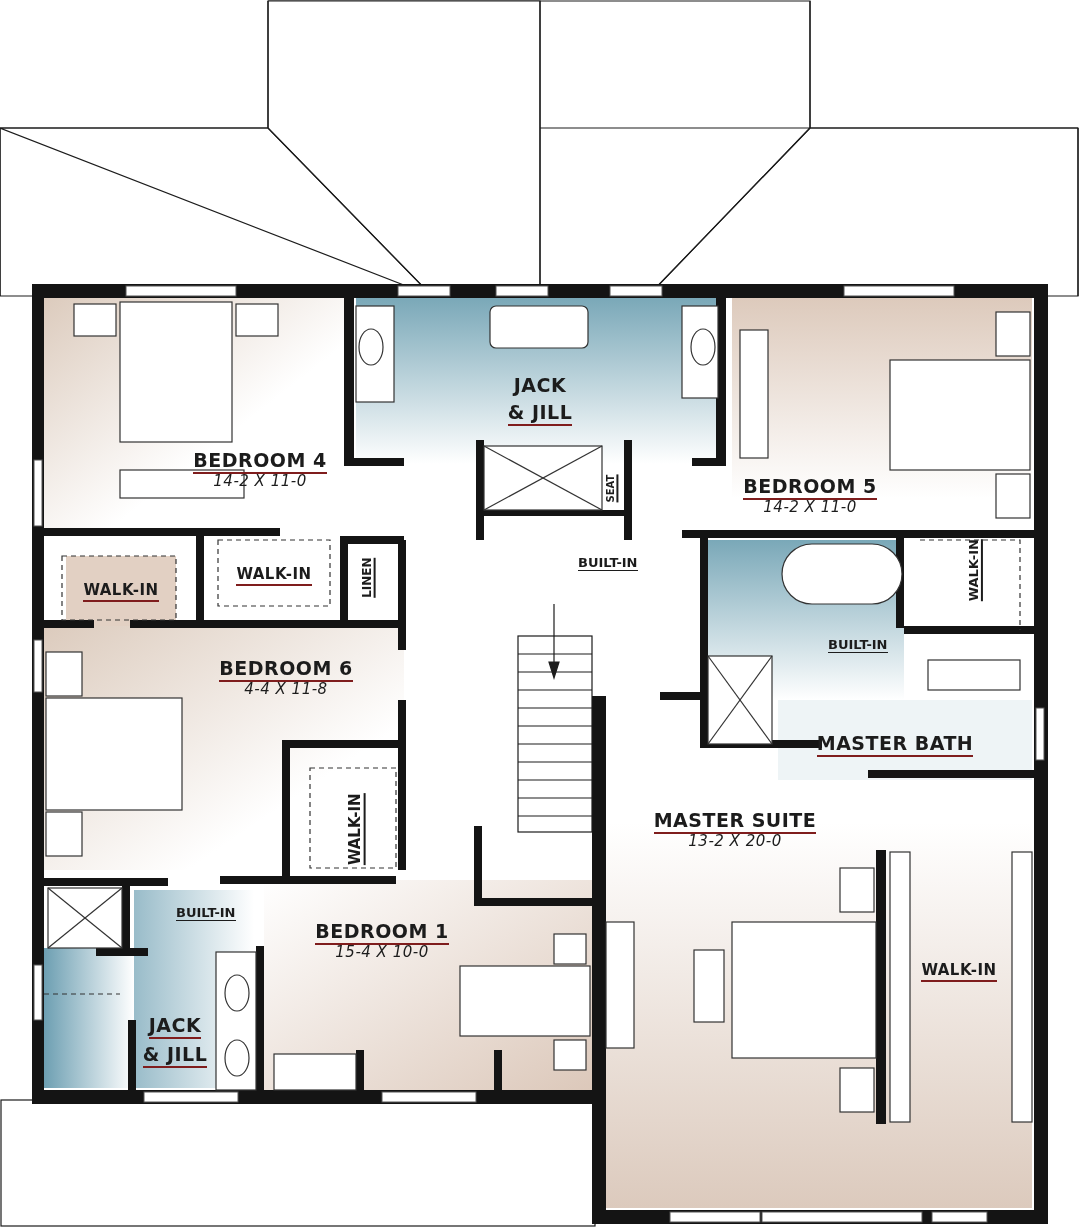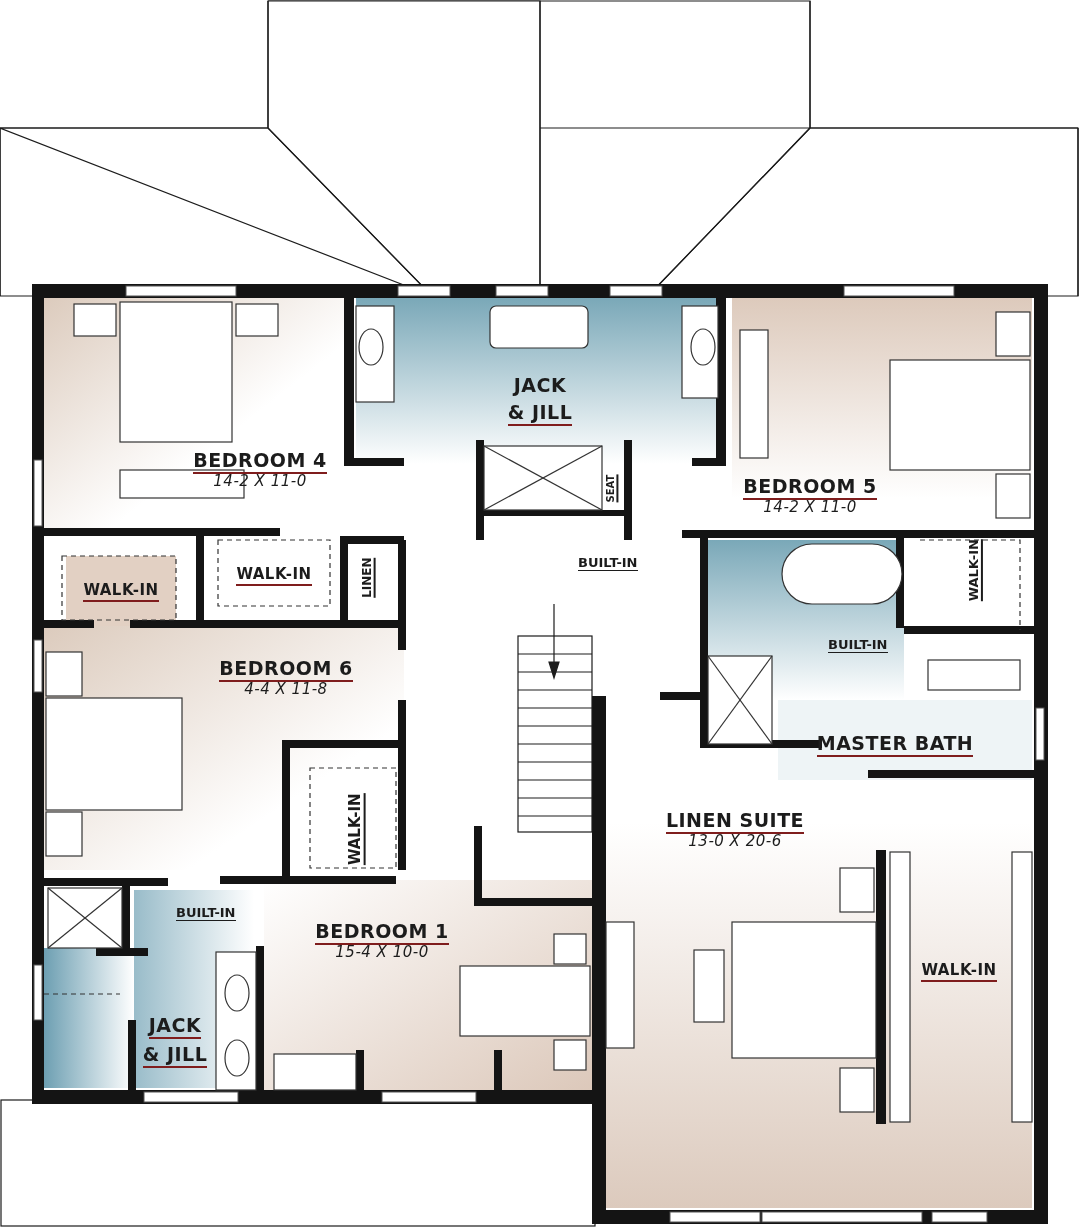--- a/index.html
+++ b/index.html
@@ -235,22 +235,22 @@
 <div class="lbl" style="left:176px;top:659px;width:220px;">
   <span class="t">BEDROOM 6</span>
   <span class="d">4-4 X 11-8</span>
 </div>
 
 <div class="lbl" style="left:790px;top:715px;width:210px;margin-top:19px;">
   <span class="t">MASTER BATH</span>
 </div>
 
 <div class="lbl" style="left:620px;top:811px;width:230px;">
-  <span class="t">LINEN SUITE</span>
-  <span class="d">13-0 X 20-6</span>
+  <span class="t">MASTER SUITE</span>
+  <span class="d">13-2 X 20-0</span>
 </div>
 
 <div class="lbl" style="left:272px;top:922px;width:220px;">
   <span class="t">BEDROOM 1</span>
   <span class="d">15-4 X 10-0</span>
 </div>
 
 <div class="lbl" style="left:120px;top:1016px;width:110px;">
   <span class="t">JACK</span>
   <span class="t" style="margin-top:6px;">&amp; JILL</span>

